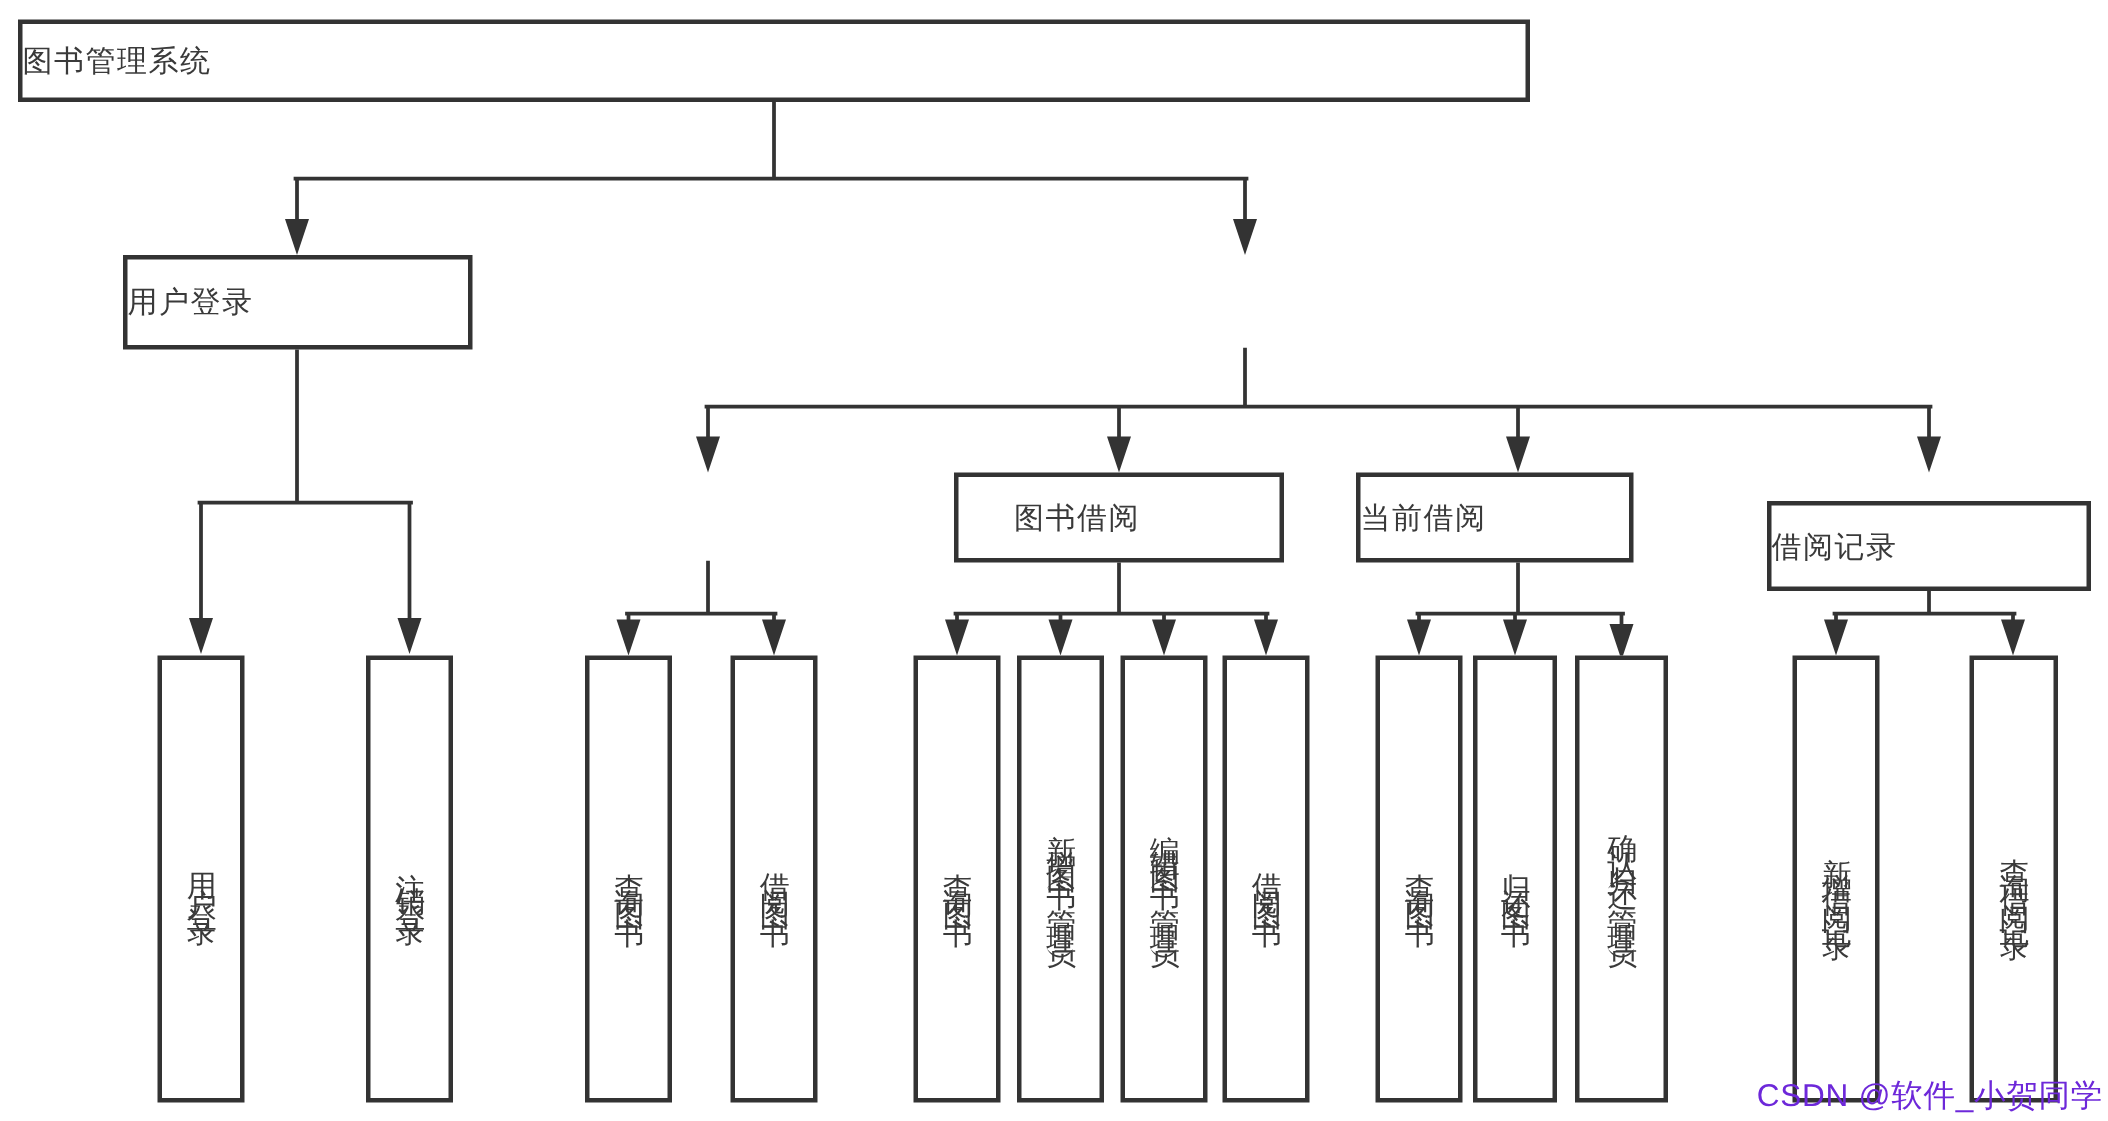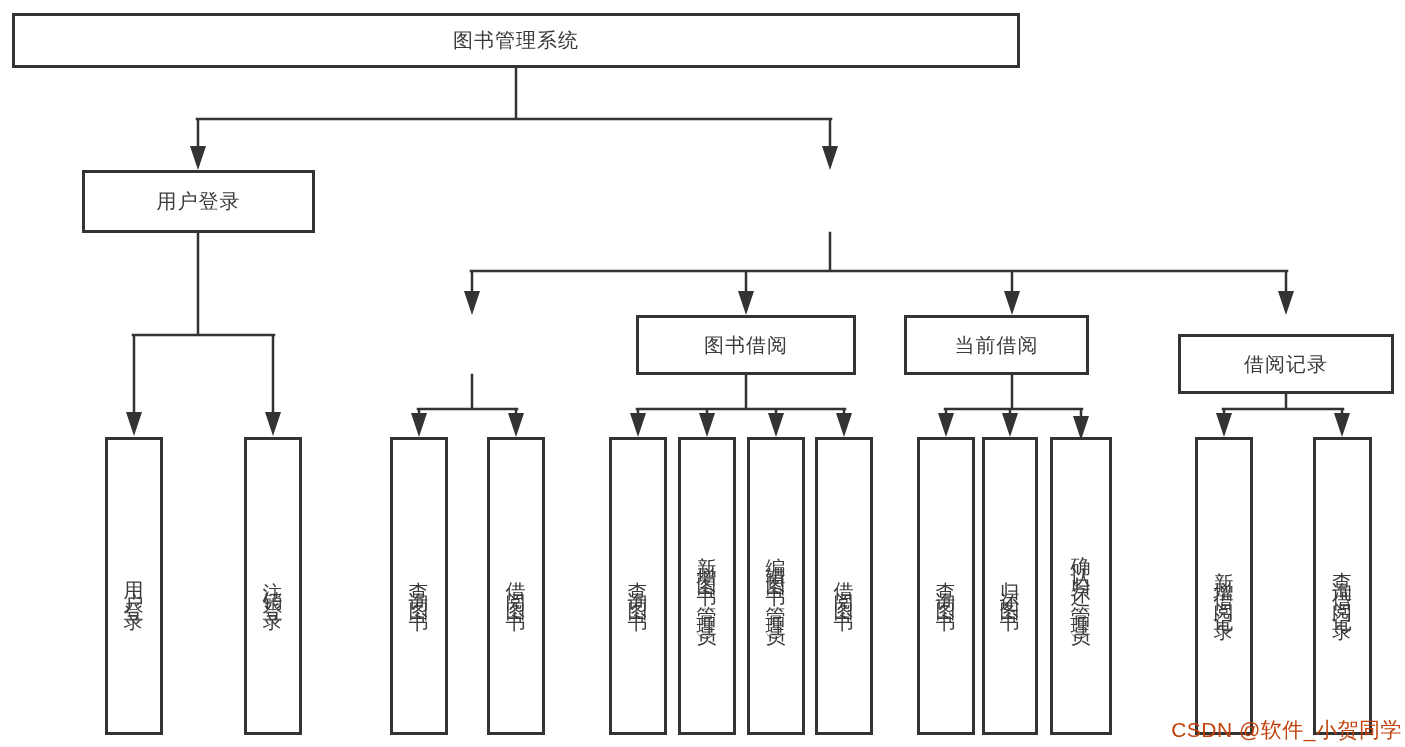--- a/index.html
+++ b/index.html
@@ -18,21 +18,20 @@
     left: 0; top: 0;
     width: 1405px; height: 747px;
     pointer-events: none;
   }
   .hbox {
     position: absolute;
     border: 3px solid #333333;
     background: #ffffff;
     display: flex;
     align-items: center;
-    justify-content: center;
     color: #3a3a3a;
     font-size: 20px;
     letter-spacing: 1px;
     z-index: 2;
   }
   .vbox {
     position: absolute;
     top: 437px;
     height: 298px;
     width: 58px;
@@ -50,21 +49,21 @@
     text-orientation: mixed;
     letter-spacing: 10px;
     line-height: 1;
     white-space: nowrap;
   }
   
   #root-box        { left: 12px;   top: 13px;  width: 1008px; height: 55px; }
   #user-login-box  { left: 82px;   top: 170px; width: 233px;  height: 63px; }
   #book-mgmt-box   { left: 712px;  top: 170px; width: 235px;  height: 63px; }
   #new-book-box    { left: 362px;  top: 315px; width: 220px;  height: 60px; }
-  #borrowing-box   { left: 636px;  top: 315px; width: 220px;  height: 60px; }
+  #borrowing-box   { left: 636px;  top: 315px; width: 220px;  height: 60px; padding-left: 37px; }
   #current-box     { left: 904px;  top: 315px; width: 185px;  height: 60px; }
   #records-box     { left: 1178px; top: 334px; width: 216px;  height: 60px; }
   
   #leaf-g1a { left: 105px; }
   #leaf-g1b { left: 244px; }
   #leaf-g2a { left: 390px; }
   #leaf-g2b { left: 487px; }
   #leaf-g3a { left: 609px; }
   #leaf-g3b { left: 678px; }
   #leaf-g3c { left: 747px; }
@@ -72,21 +71,21 @@
   #leaf-g4a { left: 917px; }
   #leaf-g4b { left: 982px; width: 56px; }
   #leaf-g4c { left: 1050px; width: 62px; }
   #leaf-g5a { left: 1195px; }
   #leaf-g5b { left: 1313px; width: 59px; }
   #watermark {
     position: absolute;
     right: 3px;
     bottom: 3px;
     font-size: 21px;
-    color: #c2410c;
+    color: #6d28d9;
     letter-spacing: 0.5px;
     z-index: 3;
     text-align: right;
   }
 </style>
 </head>
 <body>
 
 <div id="stage">
 

